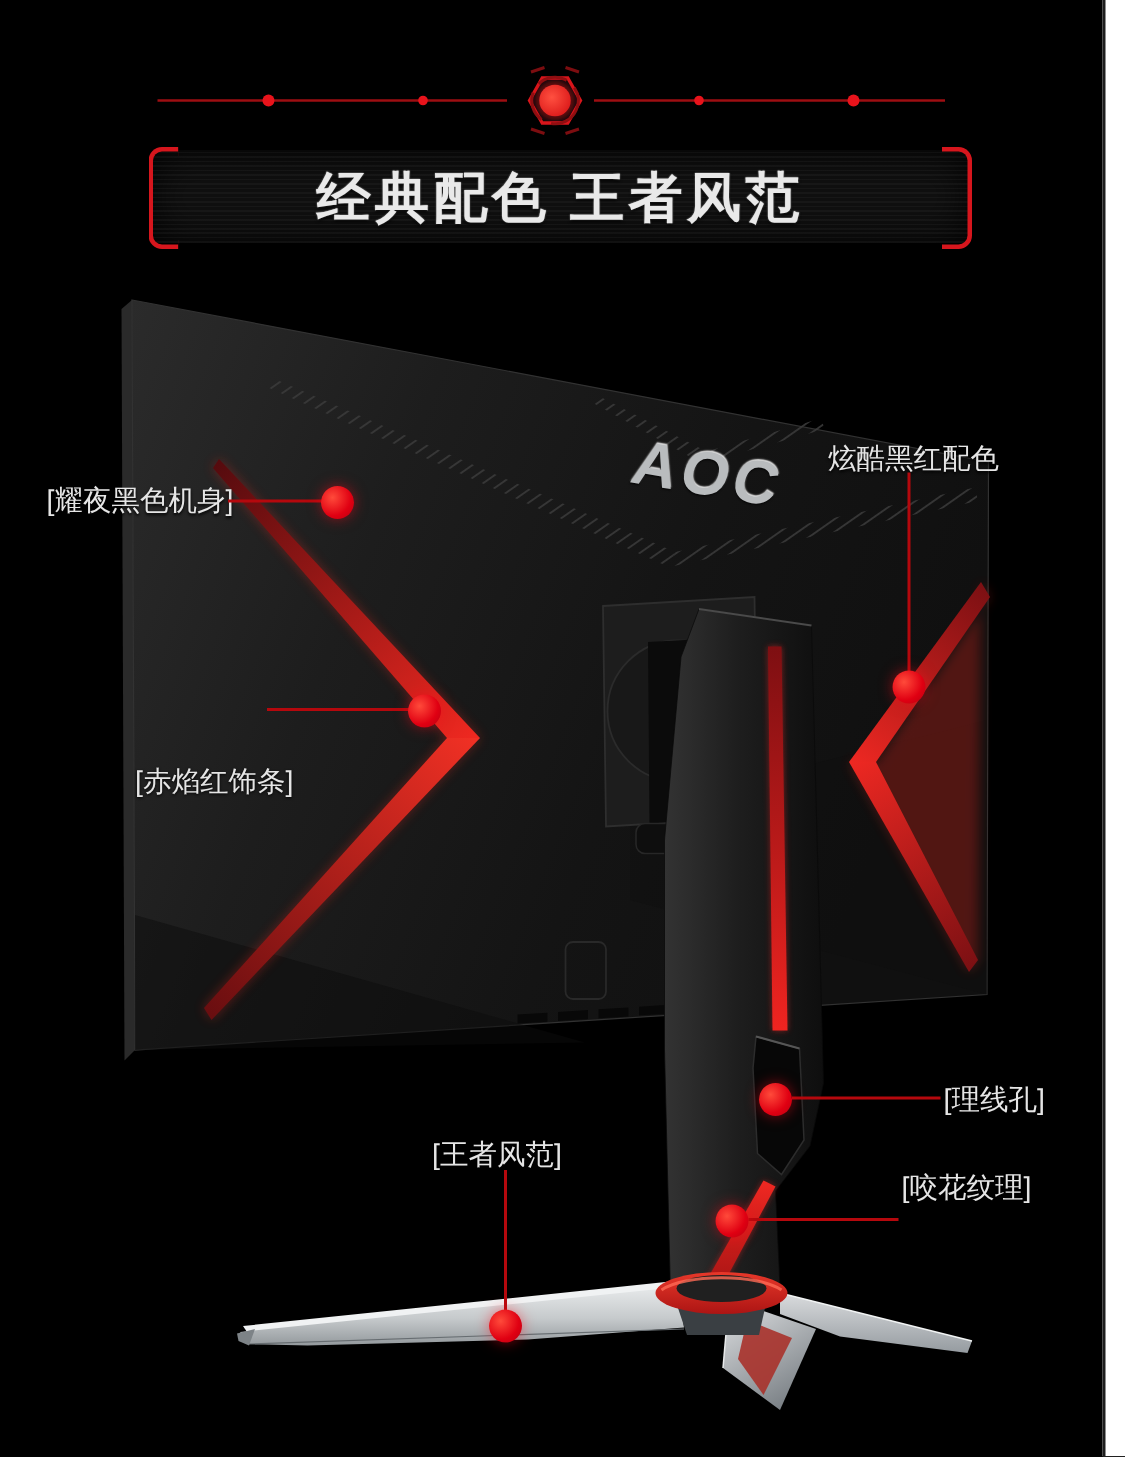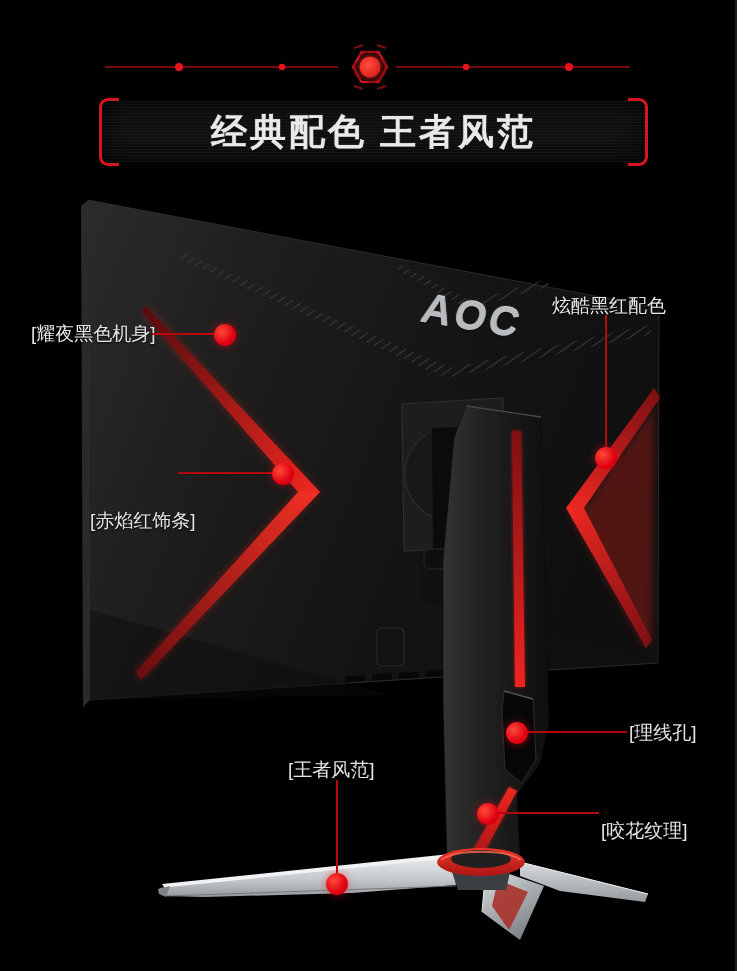--- a/index.html
+++ b/index.html
@@ -35,21 +35,21 @@
         box-shadow:0 0 9px rgba(255,10,25,.5);}
 
   #lab1{left:31px;top:321px;}   #lin1{left:152px;top:333px;width:74px;height:2px;}
   #dot1{left:214px;top:324px;}
   #lab2{left:552px;top:293px;}  #lin2{left:605px;top:315px;width:2px;height:134px;}
   #dot2{left:595px;top:447px;}
   #lab3{left:90px;top:462px;margin-top:46px;}   #lin3{left:178px;top:472px;width:95px;height:2px;}
   #dot3{left:272px;top:463px;}
   #lab4{left:629px;top:720px;}  #lin4{left:528px;top:731px;width:99px;height:2px;}
   #dot4{left:506px;top:722px;}
-  #lab5{left:601px;top:818px;}  #lin5{left:499px;top:812px;width:100px;height:2px;}
+  #lab5{left:601px;top:779px;}  #lin5{left:499px;top:812px;width:100px;height:2px;}
   #dot5{left:477px;top:803px;}
   #lab6{left:288px;top:757px;}  #lin6{left:336px;top:780px;width:2px;height:102px;}
   #dot6{left:326px;top:873px;}
 
   .right-strip{position:absolute;left:735px;top:0;width:15px;height:971px;
                background:#ffffff;border-left:2px solid #1e1e1e;}
 </style>
 </head>
 <body>
 

